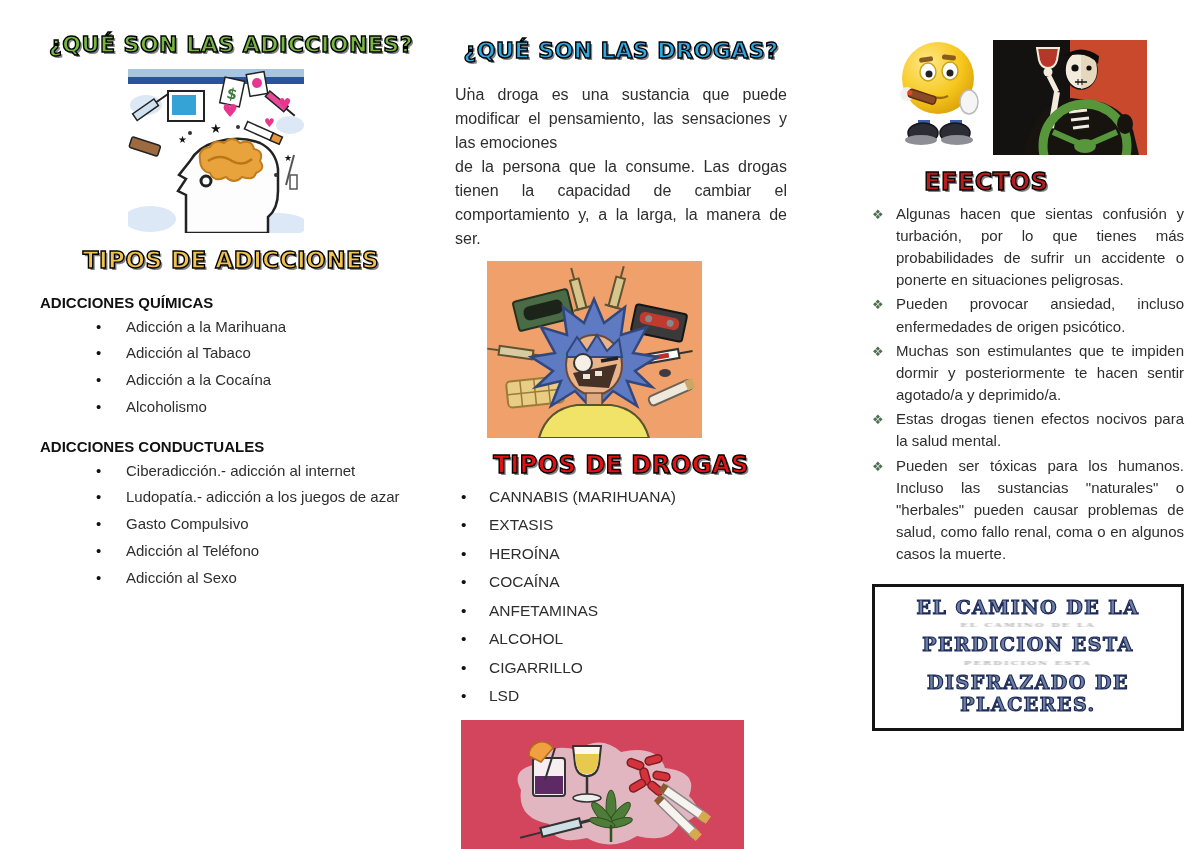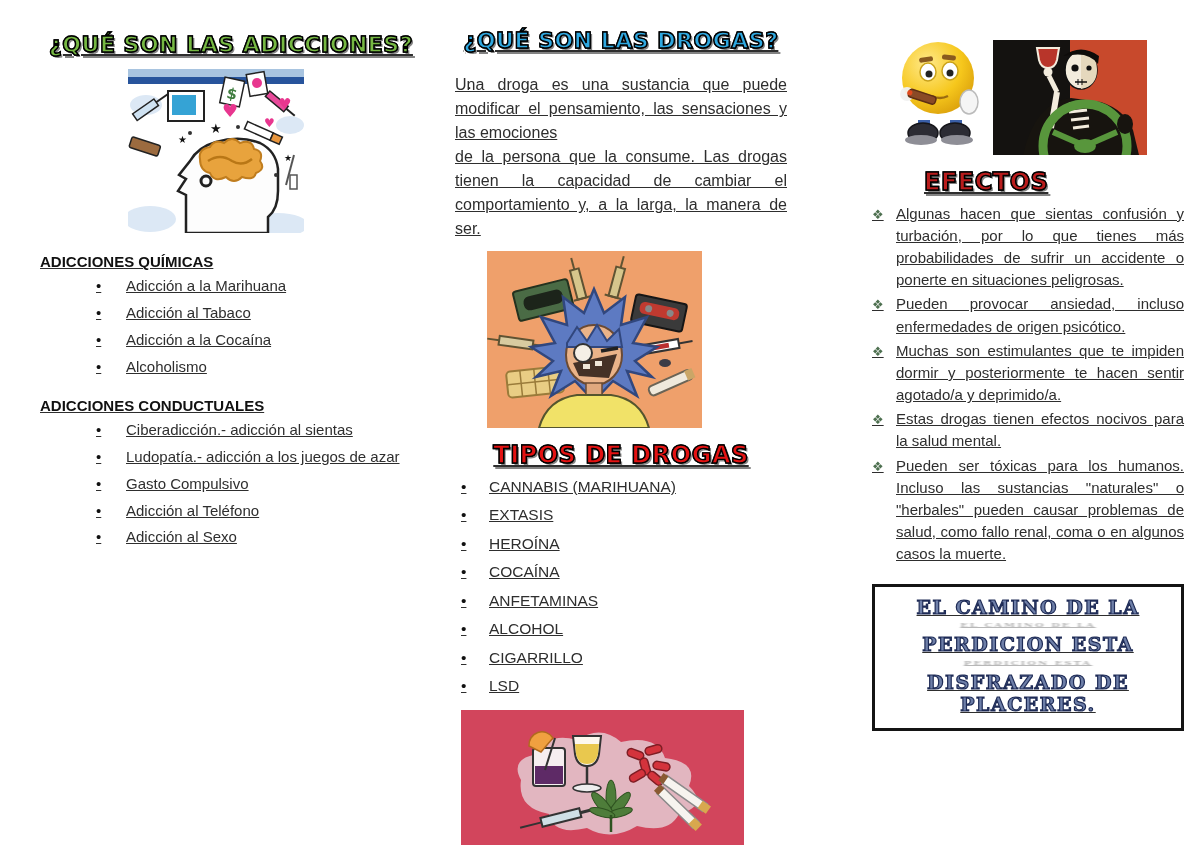--- a/index.html
+++ b/index.html
@@ -1,36 +1,36 @@
 <!DOCTYPE html>
 <html><head>
 <meta charset="utf-8">
 <style>
   html,body { margin:0; padding:0; background:#9a9a9a; }
   .page {
     position:relative; width:1200px; height:849px; margin:0 auto;
     background:#ffffff; overflow:hidden;
     font-family:"Liberation Sans", sans-serif; color:#2e2e2e;
   }
-  .col { position:absolute; top:0;text-decoration:underline; }
+  .col { position:absolute; top:0; }
   #col1 { left:40px;  width:382px; }
   #col2 { left:455px; width:332px; }
   #col3 { left:872px; width:312px; }
 
   
   .wordart {
     display:block; text-align:center; font-weight:700;
     font-family:"DejaVu Sans", sans-serif;
     -webkit-text-stroke:1.4px #000;
     text-shadow:2px 2px 0 rgba(30,30,30,0.55);
     letter-spacing:0.5px; line-height:1.15;
   }
   .wa-green  { color:#76b843; font-size:22px; margin-top:32px; }
   .wa-yellow { color:#f2c24e; font-size:23px; margin-top:14px; }
-  .wa-blue   { color:#2fa8e0; font-size:22px; margin-top:28px; }
+  .wa-blue   { color:#2fa8e0; font-size:22px; margin-top:38px; }
   .wa-red    { color:#e31212; font-size:24px; margin-top:14px; }
   .wa-efectos{ color:#b91c1c; font-size:24px; text-align:left;
                margin:14px 0 2px 52px; }
 
   .para { text-align:justify; font-size:16px; line-height:1.5; margin:12px 0 0; }
   .bold-head { font-weight:700; font-size:15px; margin:20px 0 4px; color:#111; }
 
   ul.plain { list-style:none; margin:2px 0 0; padding:0; }
   ul.plain li { display:flex; font-size:15px; line-height:1.45; margin:5px 0; }
   .mk { flex:none; color:#111; }
@@ -122,20 +122,21 @@
         <text x="156" y="98" font-size="9" fill="#111" font-family="DejaVu Sans, sans-serif">★</text>
         <line x1="158" y1="122" x2="166" y2="92" stroke="#555" stroke-width="2"></line>
         <rect x="162" y="112" width="7" height="14" fill="#fff" stroke="#555" stroke-width="1.5"></rect>
         <circle cx="62" cy="70" r="2" fill="#333"></circle>
         <circle cx="148" cy="112" r="2" fill="#333"></circle>
         <circle cx="110" cy="64" r="2" fill="#333"></circle>
       </svg>
     </span>
 
 
+    <span class="wordart wa-yellow">TIPOS DE ADICCIONES</span>
 
     <div class="bold-head">ADICCIONES QUÍMICAS</div>
     <ul class="plain">
       <li>
           <span class="mk">•</span>
           <span class="txt">Adicción a la Marihuana</span>
         </li>
       <li>
           <span class="mk">•</span>
           <span class="txt">Adicción al Tabaco</span>
@@ -147,21 +148,21 @@
       <li>
           <span class="mk">•</span>
           <span class="txt">Alcoholismo</span>
         </li>
     </ul>
 
     <div class="bold-head">ADICCIONES CONDUCTUALES</div>
     <ul class="plain">
       <li>
           <span class="mk">•</span>
-          <span class="txt">Ciberadicción.- adicción al sientas</span>
+          <span class="txt">Ciberadicción.- adicción al internet</span>
         </li>
       <li>
           <span class="mk">•</span>
           <span class="txt">Ludopatía.- adicción a los juegos de azar</span>
         </li>
       <li>
           <span class="mk">•</span>
           <span class="txt">Gasto Compulsivo</span>
         </li>
       <li>

